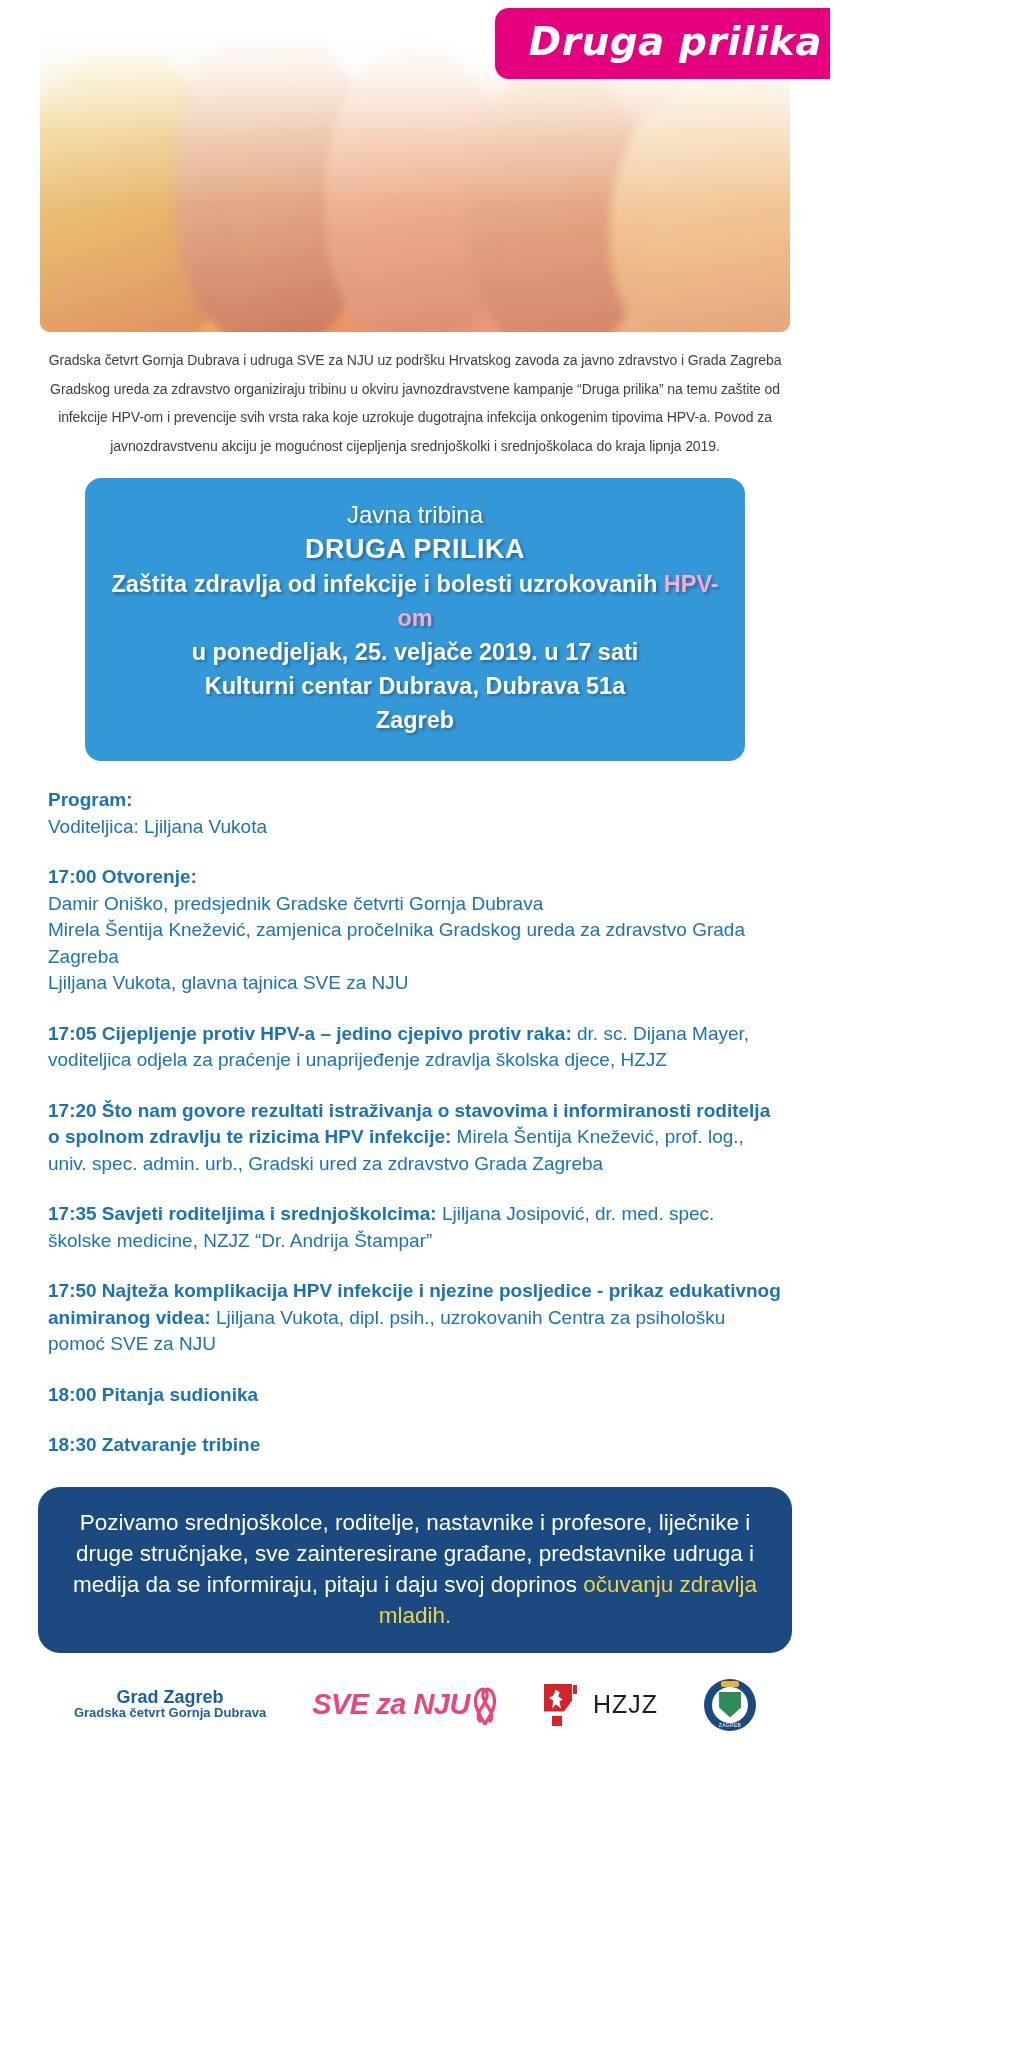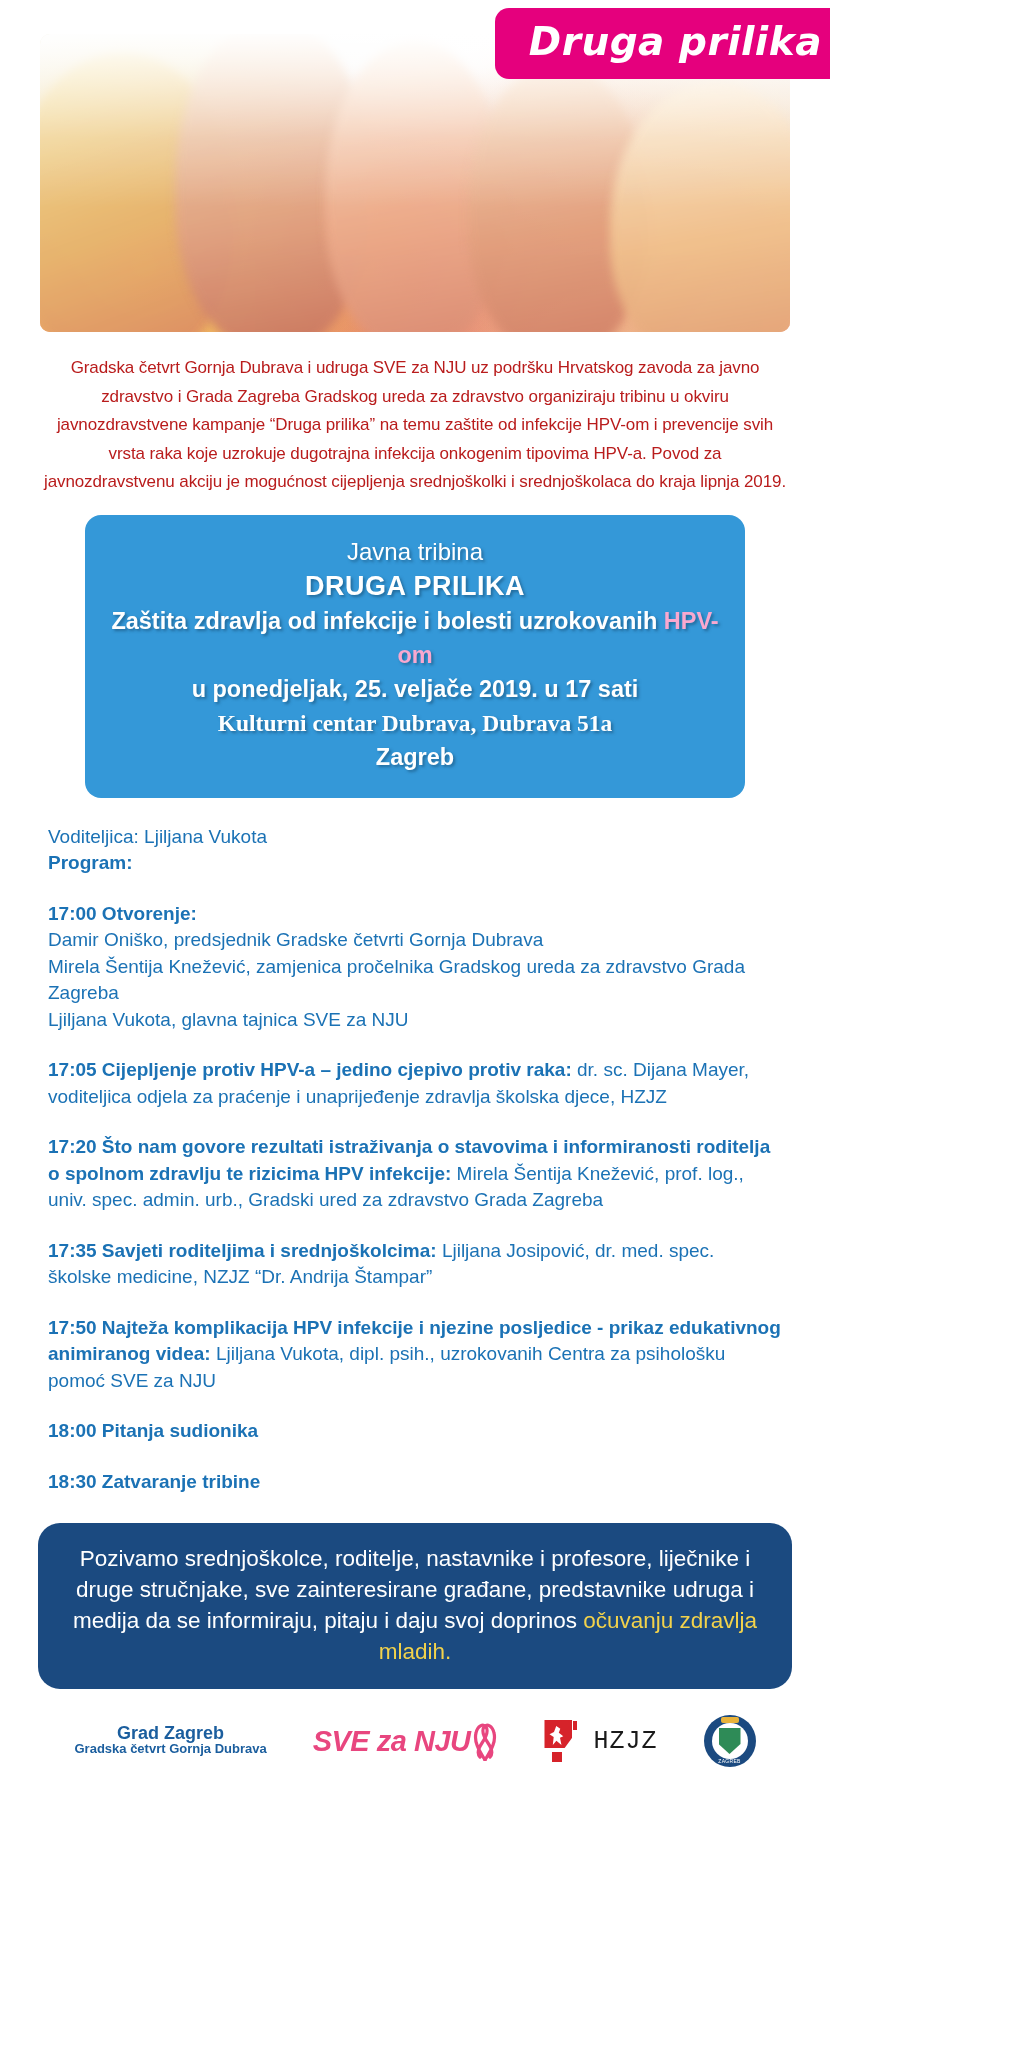--- a/index.html
+++ b/index.html
@@ -60,44 +60,44 @@
     font-size: 39px;
     font-style: italic;
     font-weight: 700;
     letter-spacing: .5px;
     line-height: 1;
     white-space: nowrap;
   }
 
   
   .intro {
-    margin: 22px 42px 0 42px;
+    margin: 14px 42px 0 42px;
     text-align: center;
-    color: #b91c1c;
-    font-size: 17px;
+    color: #404040;
+    font-size: 14px;
     line-height: 28.5px;
     letter-spacing: -.1px;
   }
 
   
   .event-box {
     margin: 18px 85px 0 85px;
     background: #3498d8;
     border-radius: 16px;
     padding: 21px 18px 24px 18px;
     text-align: center;
     color: #ffffff;
     text-shadow: 2px 2px 3px rgba(20,70,105,.55);
   }
   .event-l1 { font-size: 24px; font-weight: 400; line-height: 32px; }
   .event-l2 { font-size: 27px; font-weight: 700; line-height: 36px; letter-spacing: .5px; }
   .event-l3 { font-size: 23.5px; font-weight: 700; line-height: 34px; }
   .event-l3 .hpv { color: #f9a8cf; }
   .event-l4 { font-size: 23.5px; font-weight: 700; line-height: 34px; }
-  .event-l5 { font-size: 23.5px; font-weight: 700; line-height: 34px; font-family: Liberation Serif, serif; }
+  .event-l5 { font-size: 23.5px; font-weight: 700; line-height: 34px; }
   .event-l6 { font-size: 23.5px; font-weight: 700; line-height: 34px; }
 
   
   .program {
     margin: 26px 48px 0 48px;
     color: #1b72b5;
     font-size: 19px;
     line-height: 26.5px;
   }
   .prog-block { margin-bottom: 24px; }
@@ -134,21 +134,21 @@
   .logo-sve .txt {
     color: #e8467f;
     font-size: 29px;
     font-weight: 700;
     font-style: italic;
     letter-spacing: -.5px;
     line-height: 1;
   }
   .ribbon { width: 26px; height: 40px; }
 
-  .logo-hzjz { display: flex; align-items: center; gap: 15px; font-family: Liberation Mono, monospace; }
+  .logo-hzjz { display: flex; align-items: center; gap: 15px; }
   .hzjz-mark { position: relative; width: 34px; height: 42px; }
   .hzjz-mark .blk {
     position: absolute; left: 0; top: 0; width: 28px; height: 28px;
     background: #d6232a;
     clip-path: polygon(0 0, 100% 0, 100% 62%, 72% 100%, 0 100%);
   }
   .hzjz-mark .fig {
     position: absolute; left: 5px; top: 6px; width: 15px; height: 19px;
     background: #ffffff; filter: none;
     clip-path: polygon(45% 0, 72% 14%, 62% 36%, 92% 54%, 70% 62%, 80% 100%, 46% 78%, 22% 100%, 28% 58%, 0 44%, 30% 32%);
@@ -205,22 +205,22 @@
     <div class="event-l1">Javna tribina</div>
     <div class="event-l2">DRUGA PRILIKA</div>
     <div class="event-l3"><span>Zaštita zdravlja od infekcije i bolesti uzrokovanih </span><span class="hpv">HPV-om</span></div>
     <div class="event-l4">u ponedjeljak, 25. veljače 2019. u 17 sati</div>
     <div class="event-l5">Kulturni centar Dubrava, Dubrava 51a</div>
     <div class="event-l6">Zagreb</div>
   </div>
 
   <div class="program">
     <div class="prog-block">
+      <span class="prog-line b">Program:</span>
       <span class="prog-line">Voditeljica: Ljiljana Vukota</span>
-      <span class="prog-line b">Program:</span>
     </div>
     <div id="program-items">
         <div class="prog-block">
           <div><span class="b">17:00 Otvorenje:</span></div>
           <div>Damir Oniško, predsjednik Gradske četvrti Gornja Dubrava</div>
           <div>Mirela Šentija Knežević, zamjenica pročelnika Gradskog ureda za zdravstvo Grada Zagreba</div>
           <div>Ljiljana Vukota, glavna tajnica SVE za NJU</div>
         </div>
         <div class="prog-block">
           <div><span class="b">17:05 Cijepljenje protiv HPV-a – jedino cjepivo protiv raka:</span><span> dr. sc. Dijana Mayer, voditeljica odjela za praćenje i unaprijeđenje zdravlja školska djece, HZJZ</span></div>

